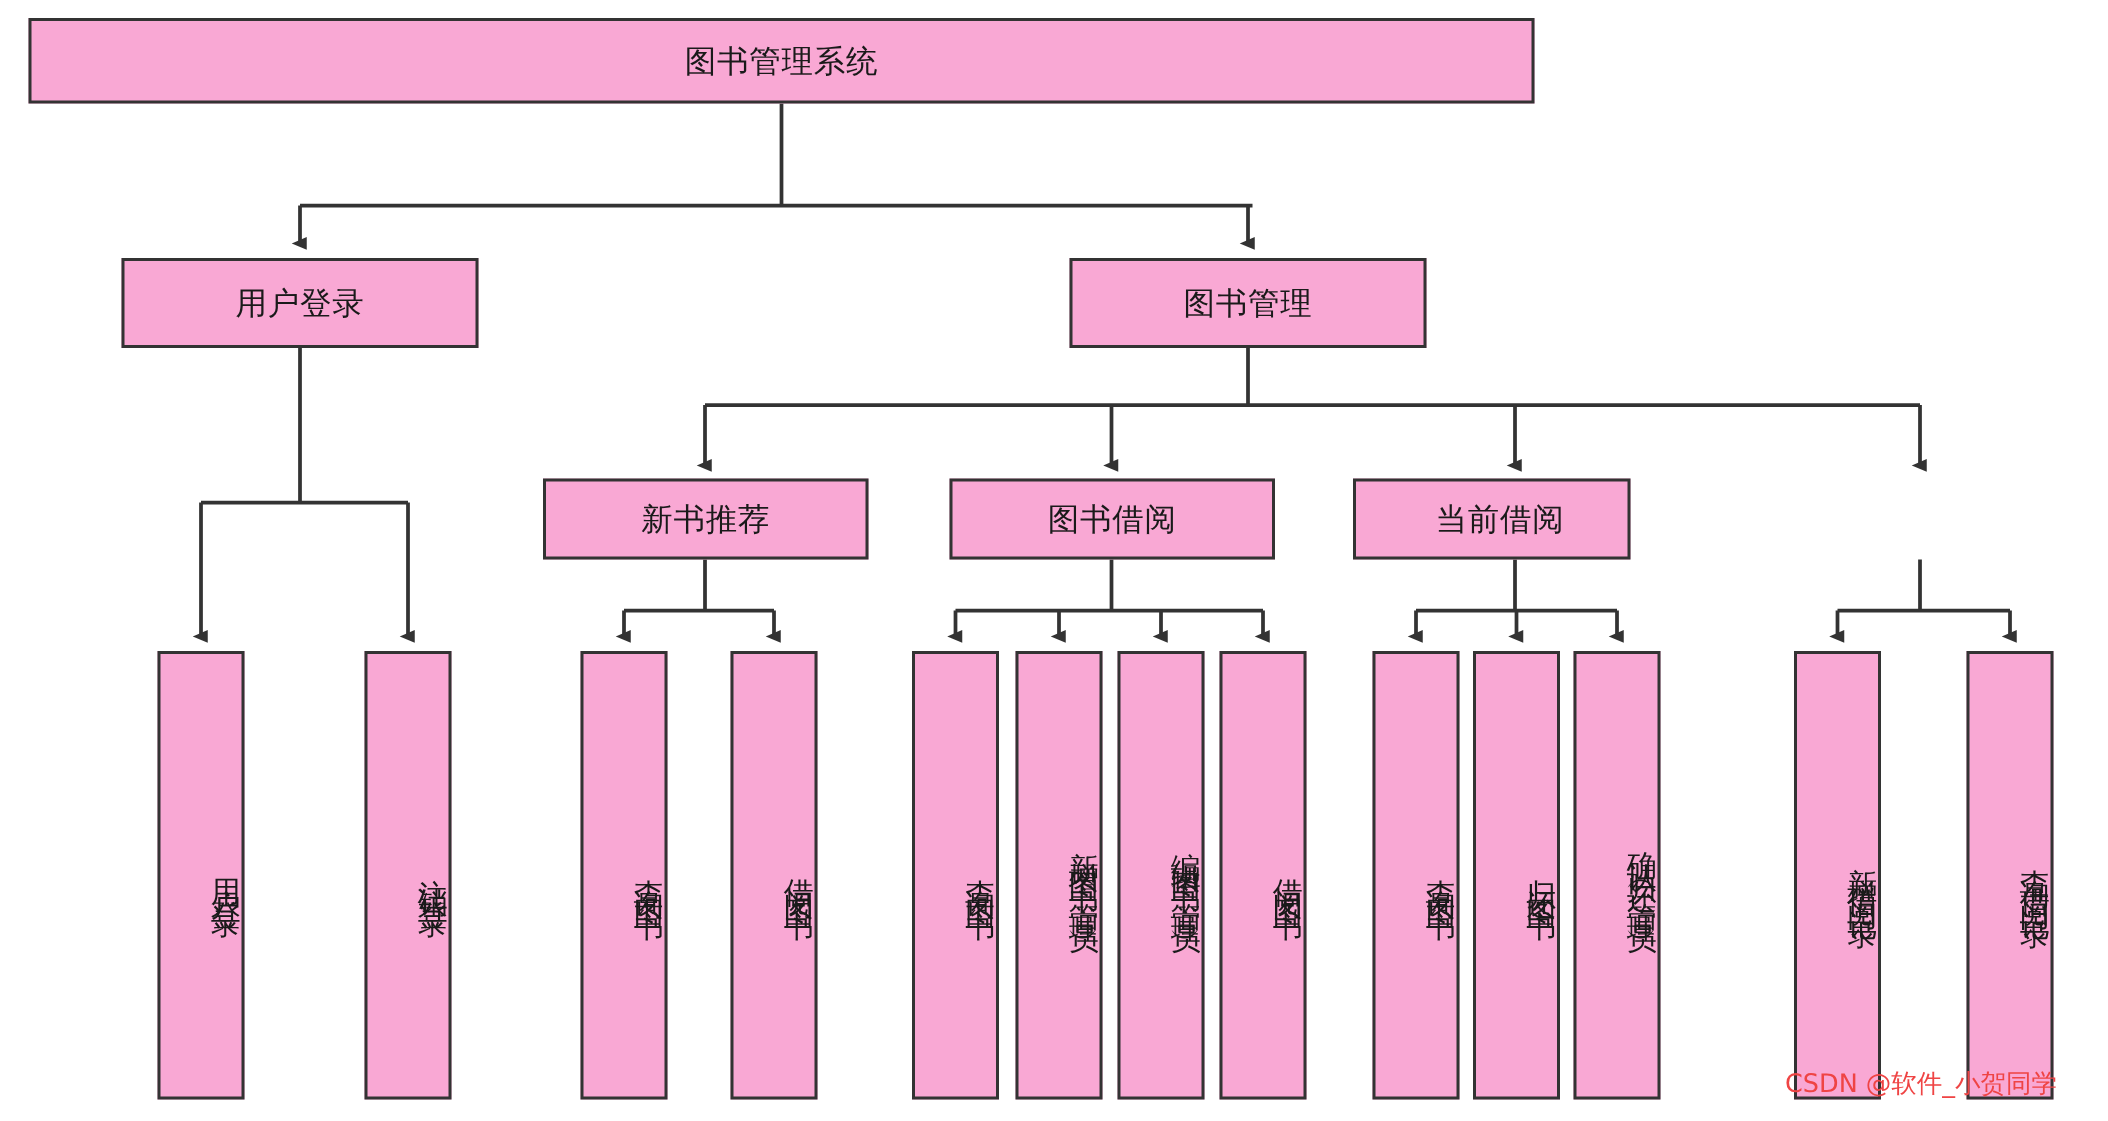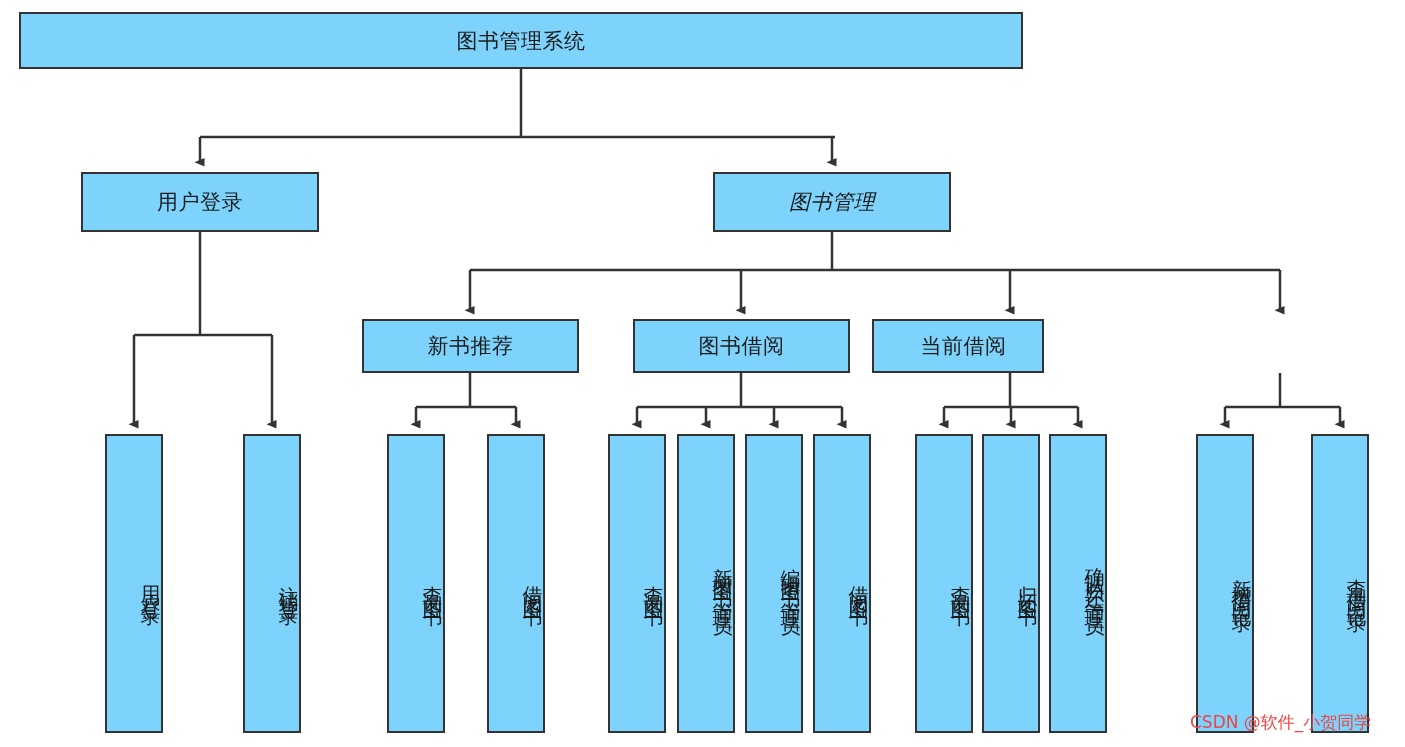--- a/index.html
+++ b/index.html
@@ -14,21 +14,21 @@
     position: relative;
     width: 1405px;
     height: 747px;
     background: #ffffff;
     overflow: hidden;
   }
   .node {
     position: absolute;
     box-sizing: border-box;
     border: 2px solid #333333;
-    background: #7dd3fc;
+    background: #f9a8d4;
     display: flex;
     align-items: center;
     justify-content: center;
     color: #1a1a1a;
   }
   .node.horiz {
     font-size: 21px;
     letter-spacing: 0.5px;
   }
   .node.vert {
@@ -119,31 +119,31 @@
     </g>
   </svg>
 
   <div class="node horiz" style="left:19px; top:12px; width:1004px; height:57px;">
     <span>图书管理系统</span>
   </div>
 
   <div class="node horiz" style="left:81px; top:172px; width:238px; height:60px;">
     <span>用户登录</span>
   </div>
-  <div class="node horiz" style="left:713px; top:172px; width:238px; height:60px;font-style:italic;">
+  <div class="node horiz" style="left:713px; top:172px; width:238px; height:60px;">
     <span>图书管理</span>
   </div>
 
   <div class="node horiz" style="left:633px; top:319px; width:217px; height:54px;">
     <span>图书借阅</span>
   </div>
   <div class="node horiz" style="left:362px; top:319px; width:217px; height:54px;">
     <span>新书推荐</span>
   </div>
-  <div class="node horiz" style="left:872px; top:319px; width:172px; height:54px;padding-left:11px;">
+  <div class="node horiz" style="left:902px; top:319px; width:185px; height:54px;padding-left:11px;">
     <span>当前借阅</span>
   </div>
 
   <div class="node vert" style="left:105px; top:434px; width:58px; height:299px;">
     <span class="vlabel">用户登录</span>
   </div>
   <div class="node vert" style="left:243px; top:434px; width:58px; height:299px;">
     <span class="vlabel">注销登录</span>
   </div>
   <div class="node vert" style="left:387px; top:434px; width:58px; height:299px;">

